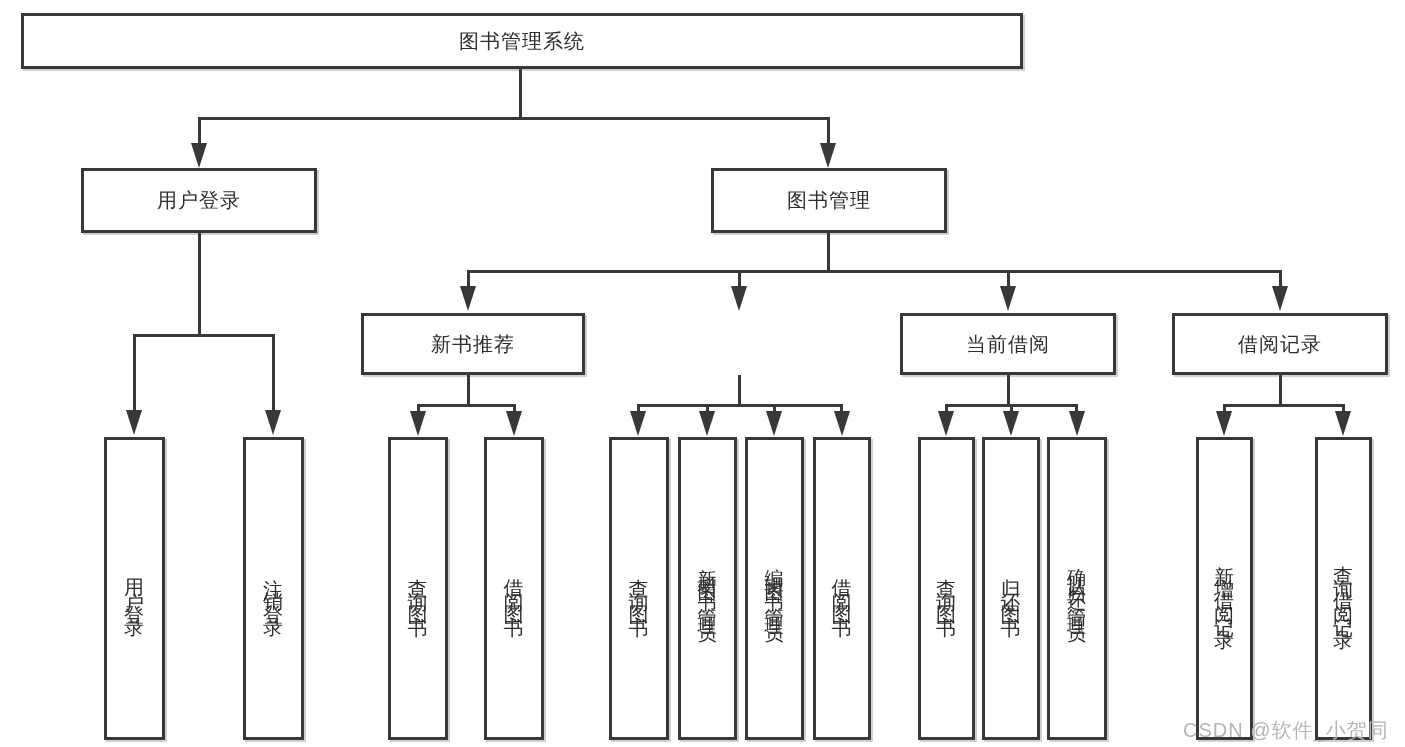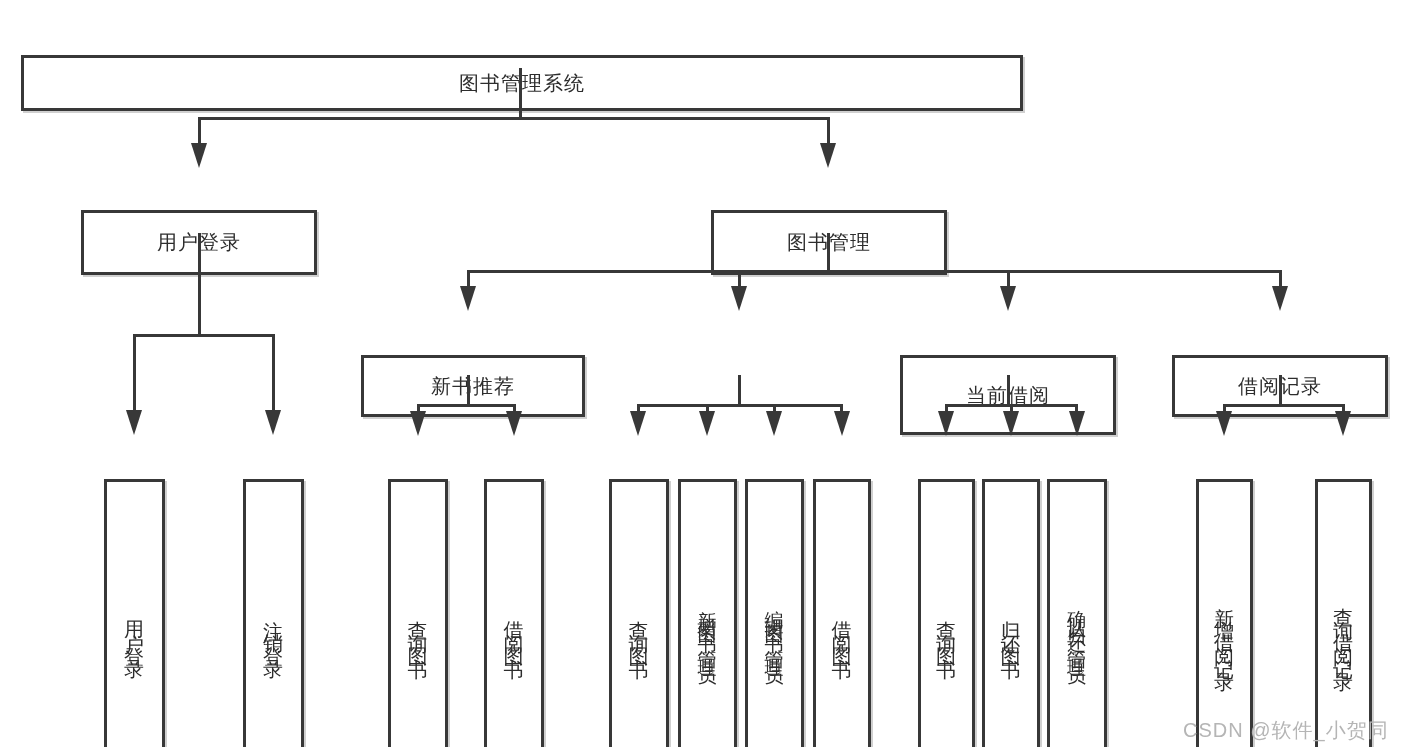--- a/index.html
+++ b/index.html
@@ -7,21 +7,20 @@
     position:relative; width:1405px; height:747px;
     background:#ffffff; overflow:hidden;
     font-family:"Liberation Sans", sans-serif;
     color:#2d2d2d;
   }
   .node {
     position:absolute; background:#ffffff;
     border:3px solid #383838; box-sizing:border-box;
     display:flex; align-items:center; justify-content:center;
     box-shadow:2px 2px 0 rgba(150,150,150,0.45);
-    margin-top:42px;
   }
   .h-node { font-size:20px; letter-spacing:1px; }
   .leaf span {
     writing-mode:vertical-rl; text-orientation:mixed;
     font-size:20px; letter-spacing:13px; line-height:1;
     white-space:nowrap;
   }
   .leaf.tight span { font-size:19px; letter-spacing:8px; }
   .vl, .hl { position:absolute; background:#383838; }
   .vl { width:3px; }
@@ -73,21 +72,21 @@
   <div class="vl" style="left:738px; top:270px; height:18px;"></div>
   <div class="ah" style="left:731px; top:286px;"></div>
   <div class="vl" style="left:1007px; top:270px; height:18px;"></div>
   <div class="ah" style="left:1000px; top:286px;"></div>
   <div class="vl" style="left:1279px; top:270px; height:18px;"></div>
   <div class="ah" style="left:1272px; top:286px;"></div>
 
   <div class="node h-node" style="left:361px; top:313px; width:224px; height:62px;">
     <span>新书推荐</span>
   </div>
-  <div class="node h-node" style="left:900px; top:313px; width:216px; height:80px;">
+  <div class="node h-node" style="left:900px; top:313px; width:216px; height:62px;">
     <span>当前借阅</span>
   </div>
   <div class="node h-node" style="left:1172px; top:313px; width:216px; height:62px;text-align:right;">
     <span>借阅记录</span>
   </div>
 
   <div class="vl" style="left:467px; top:375px; height:32px;"></div>
   <div class="hl" style="left:417px; top:404px; width:99px;"></div>
   <div class="vl" style="left:417px; top:404px; height:9px;"></div>
   <div class="ah" style="left:410px; top:411px;"></div>

